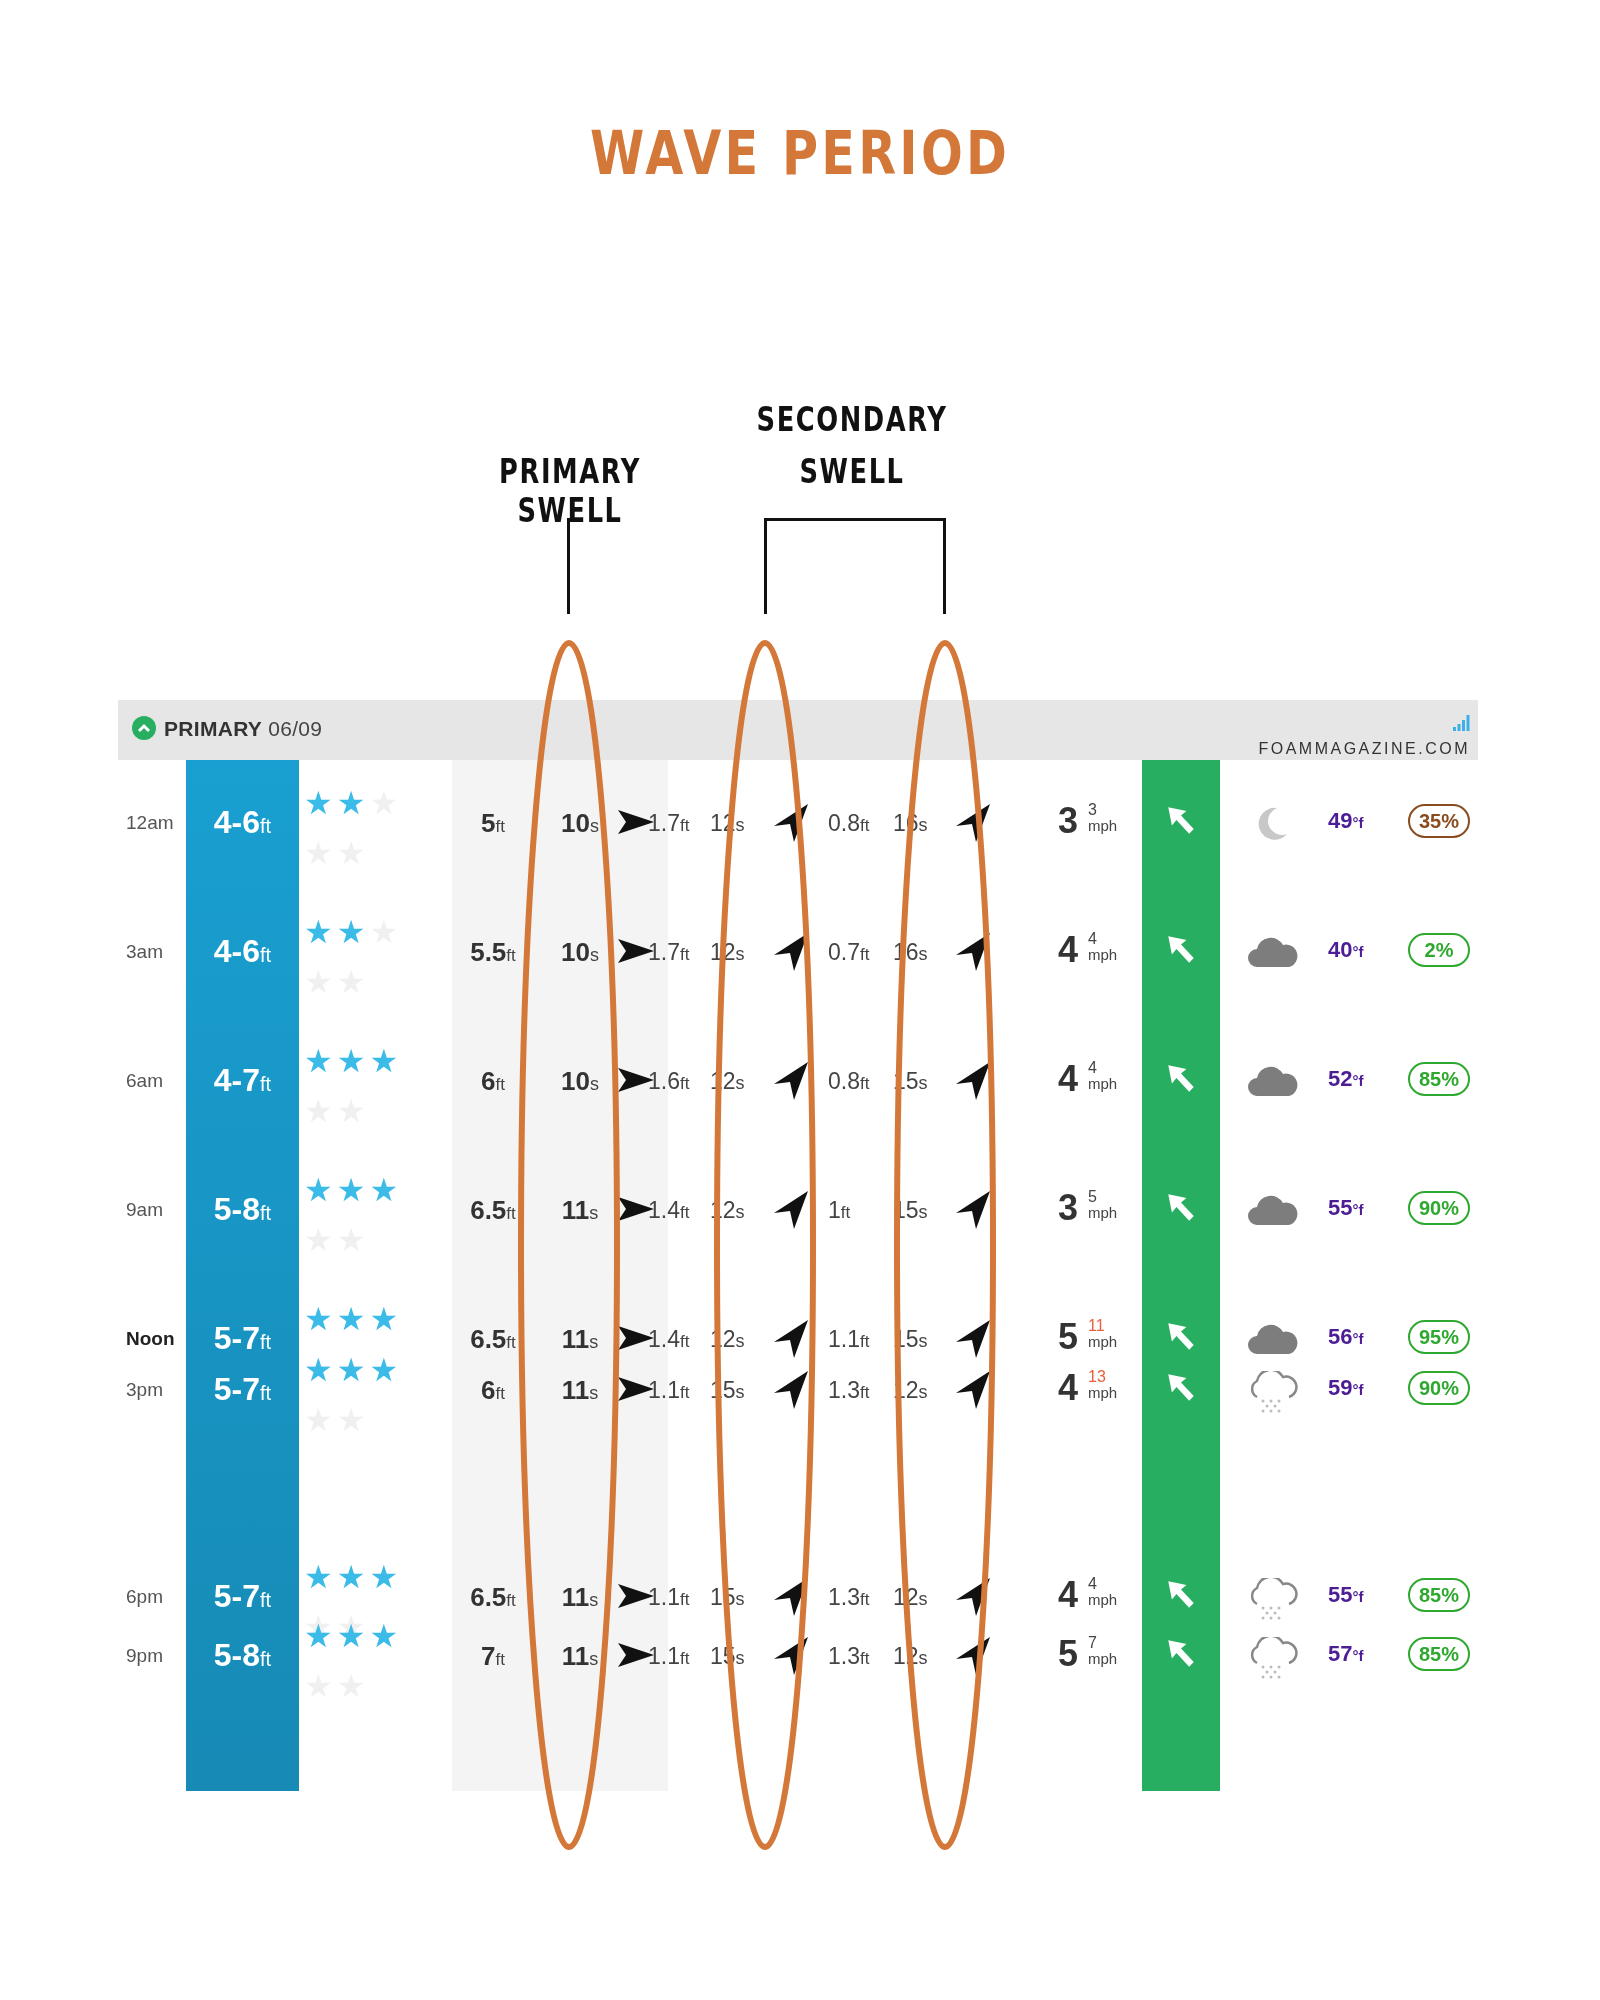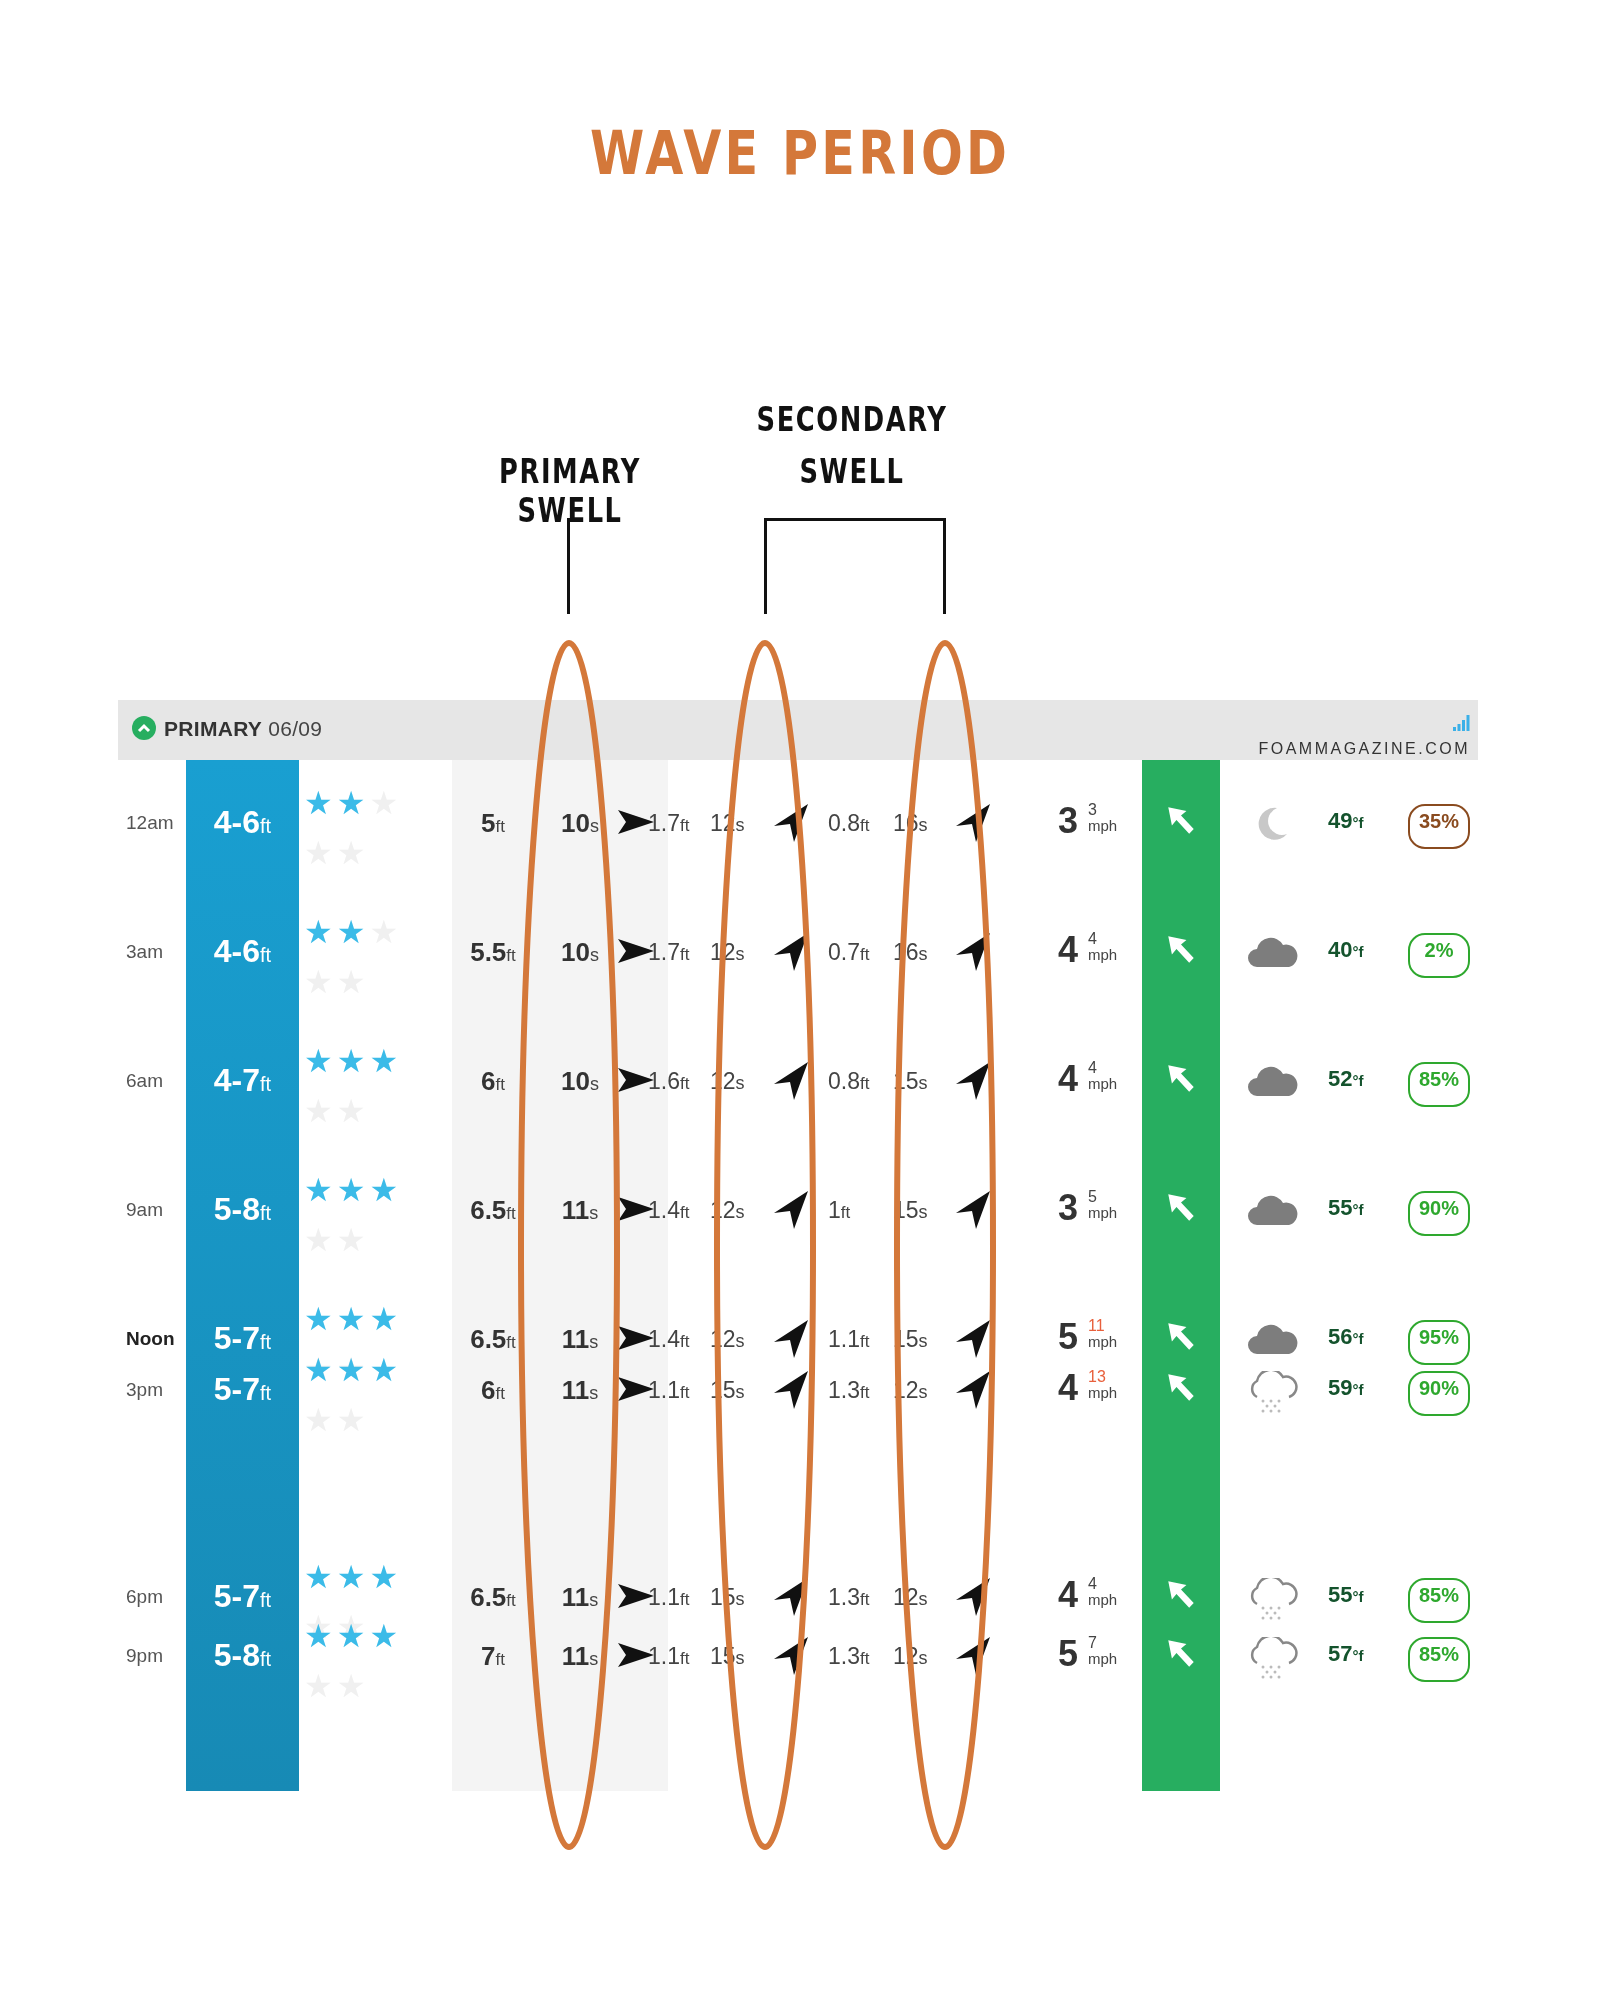--- a/index.html
+++ b/index.html
@@ -67,24 +67,24 @@
 
   .wind { position: absolute; left: 940px; top: 40px; width: 80px; }
   .wind-speed { font-size: 36px; font-weight: bold; color: #333; }
   .wind-gust-box { position: absolute; left: 30px; top: 2px; line-height: 1; }
   .wind-gust { font-size: 16px; color: #444; display: block; }
   .wind-gust.high { color: #e8603c; }
   .wind-unit { font-size: 15px; color: #444; display: block; }
 
   .wind-dir { position: absolute; left: 1024px; top: 40px; width: 78px; height: 44px; display: flex; justify-content: center; }
   .weather { position: absolute; left: 1125px; top: 44px; width: 60px; height: 40px; }
-  .temp { position: absolute; left: 1210px; top: 48px; font-size: 22px; font-weight: bold; color: #14532d; }
+  .temp { position: absolute; left: 1210px; top: 48px; font-size: 22px; font-weight: bold; color: #4c1d95; }
   .temp-unit { font-size: 15px; font-weight: bold; }
   .pill {
-    position: absolute; left: 1290px; top: 44px; width: 62px; height: 45px; border: 2px solid #2ea82e;
+    position: absolute; left: 1290px; top: 44px; width: 62px; height: 34px; border: 2px solid #2ea82e;
     border-radius: 17px; color: #2ea82e; font-weight: bold; font-size: 20px; text-align: center; line-height: 30px;
   }
   .pill.low { border-color: #8a4b1f; color: #8a4b1f; }
 
   .ellipse-layer { position: absolute; left: 0; top: 0; width: 1600px; height: 2000px; pointer-events: none; }
 </style>
 </head>
 <body>
 
 <div class="title">WAVE PERIOD</div>

